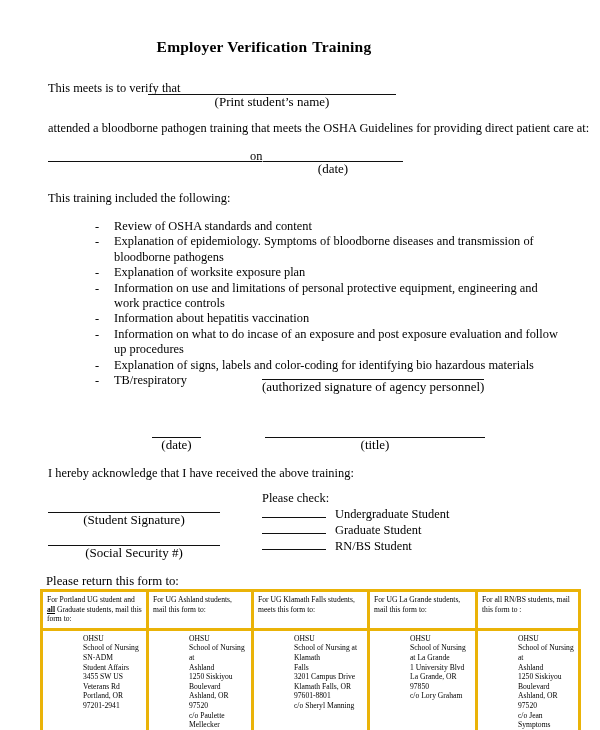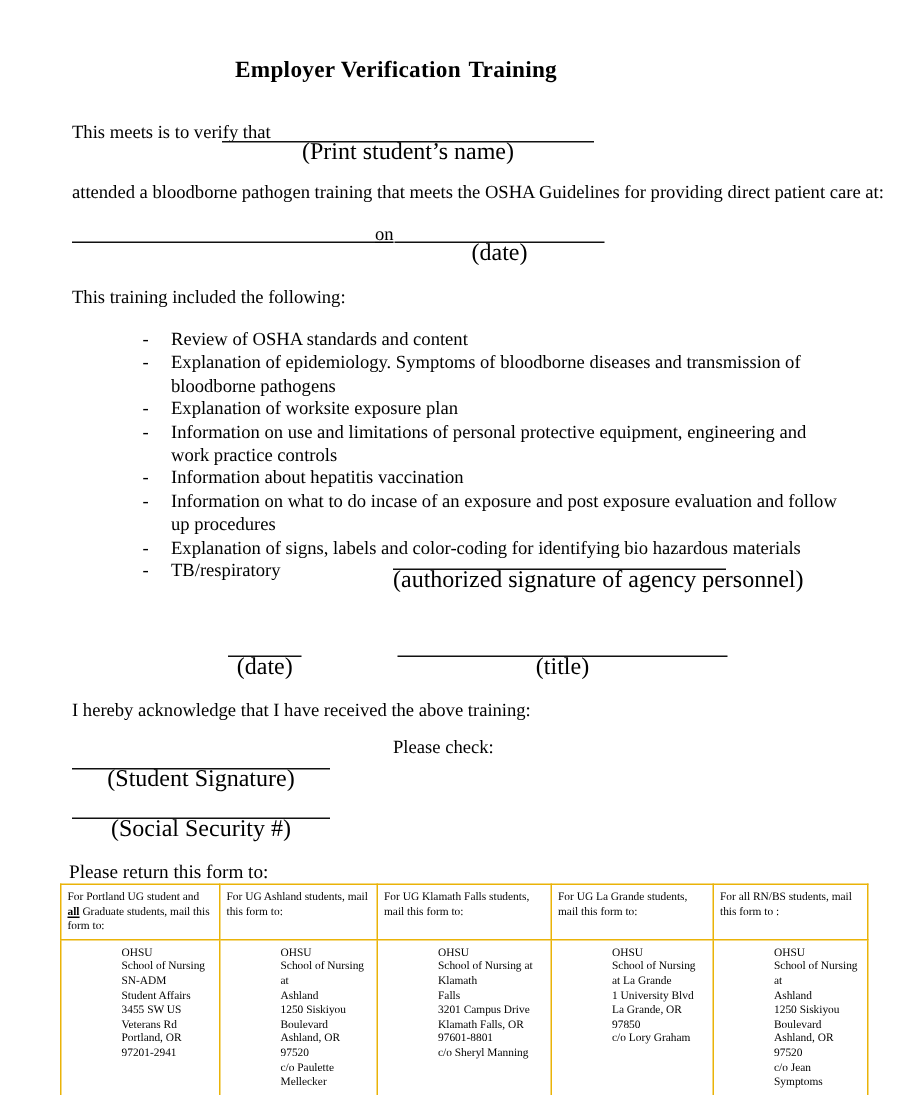--- a/index.html
+++ b/index.html
@@ -44,21 +44,21 @@
   
   .rule {
     position: absolute;
     border-bottom: 1px solid #101010;
     height: 0;
   }
 
   
   .cap {
     position: absolute;
-    font-size: 16px;
+    font-size: 13px;
     line-height: 14px;
     text-align: center;
     white-space: nowrap;
   }
 
   
   .bullets {
     position: absolute;
     left: 95px;
     top: 219px;
@@ -104,21 +104,21 @@
   
   .return-table {
     position: absolute;
     left: 40px;
     top: 589px;
     width: 538px;
     border-collapse: collapse;
     table-layout: fixed;
   }
   .return-table td {
-    border: 1px solid #eab308;
+    border: 3px solid #eab308;
     vertical-align: top;
     padding: 3px 4px 4px 4px;
     font-size: 7.6px;
     line-height: 9.6px;
     font-family: "Liberation Serif", "DejaVu Serif", serif;
   }
   .return-table td.hdr { height: 26px; }
   .return-table td.body { height: 56px; }
   .addr-line { display: block; white-space: normal; padding-left: 36px; }
   .u { text-decoration: underline; font-weight: bold; }
@@ -190,41 +190,55 @@
 
   <div class="txt" style="left:48px; top:466px;">I hereby acknowledge that I have received the above training:</div>
 
   <div class="rule" style="left:48px; top:512px; width:172px;"></div>
   <div class="cap" style="left:48px; top:513px; width:172px;">(Student Signature)</div>
 
   <div class="rule" style="left:48px; top:545px; width:172px;"></div>
   <div class="cap" style="left:48px; top:546px; width:172px;">(Social Security #)</div>
 
   <div class="txt" style="left:262px; top:491px;">Please check:</div>
+  <div class="check-list">
+    <div class="check-row">
+      <span class="check-line"></span>
+      <span>Undergraduate Student</span>
+    </div>
+    <div class="check-row">
+      <span class="check-line"></span>
+      <span>Graduate Student</span>
+    </div>
+    <div class="check-row">
+      <span class="check-line"></span>
+      <span>RN/BS Student</span>
+    </div>
+  </div>
 
   <div class="txt" style="left:46px; top:574px; font-size:12.8px;">Please return this form to:</div>
 
   <table class="return-table">
     <colgroup>
       <col style="width:106px;">
       <col style="width:105px;">
       <col style="width:116px;">
       <col style="width:108px;">
       <col style="width:103px;">
     </colgroup>
     <tbody>
       <tr>
         <td class="hdr">
           <span>For Portland UG student and </span><span class="u">all</span><span> Graduate students, mail this form to:</span>
         </td>
         <td class="hdr">
           <span>For UG Ashland students, mail this form to:</span>
         </td>
         <td class="hdr">
-          <span>For UG Klamath Falls students, mail this form to:</span>
+          <span>For UG Klamath Falls students, meets this form to:</span>
         </td>
         <td class="hdr">
           <span>For UG La Grande students, mail this  form to:</span>
         </td>
         <td class="hdr">
           <span>For all RN/BS students, mail this form to :</span>
         </td>
       </tr>
       <tr>
         <td class="body">

